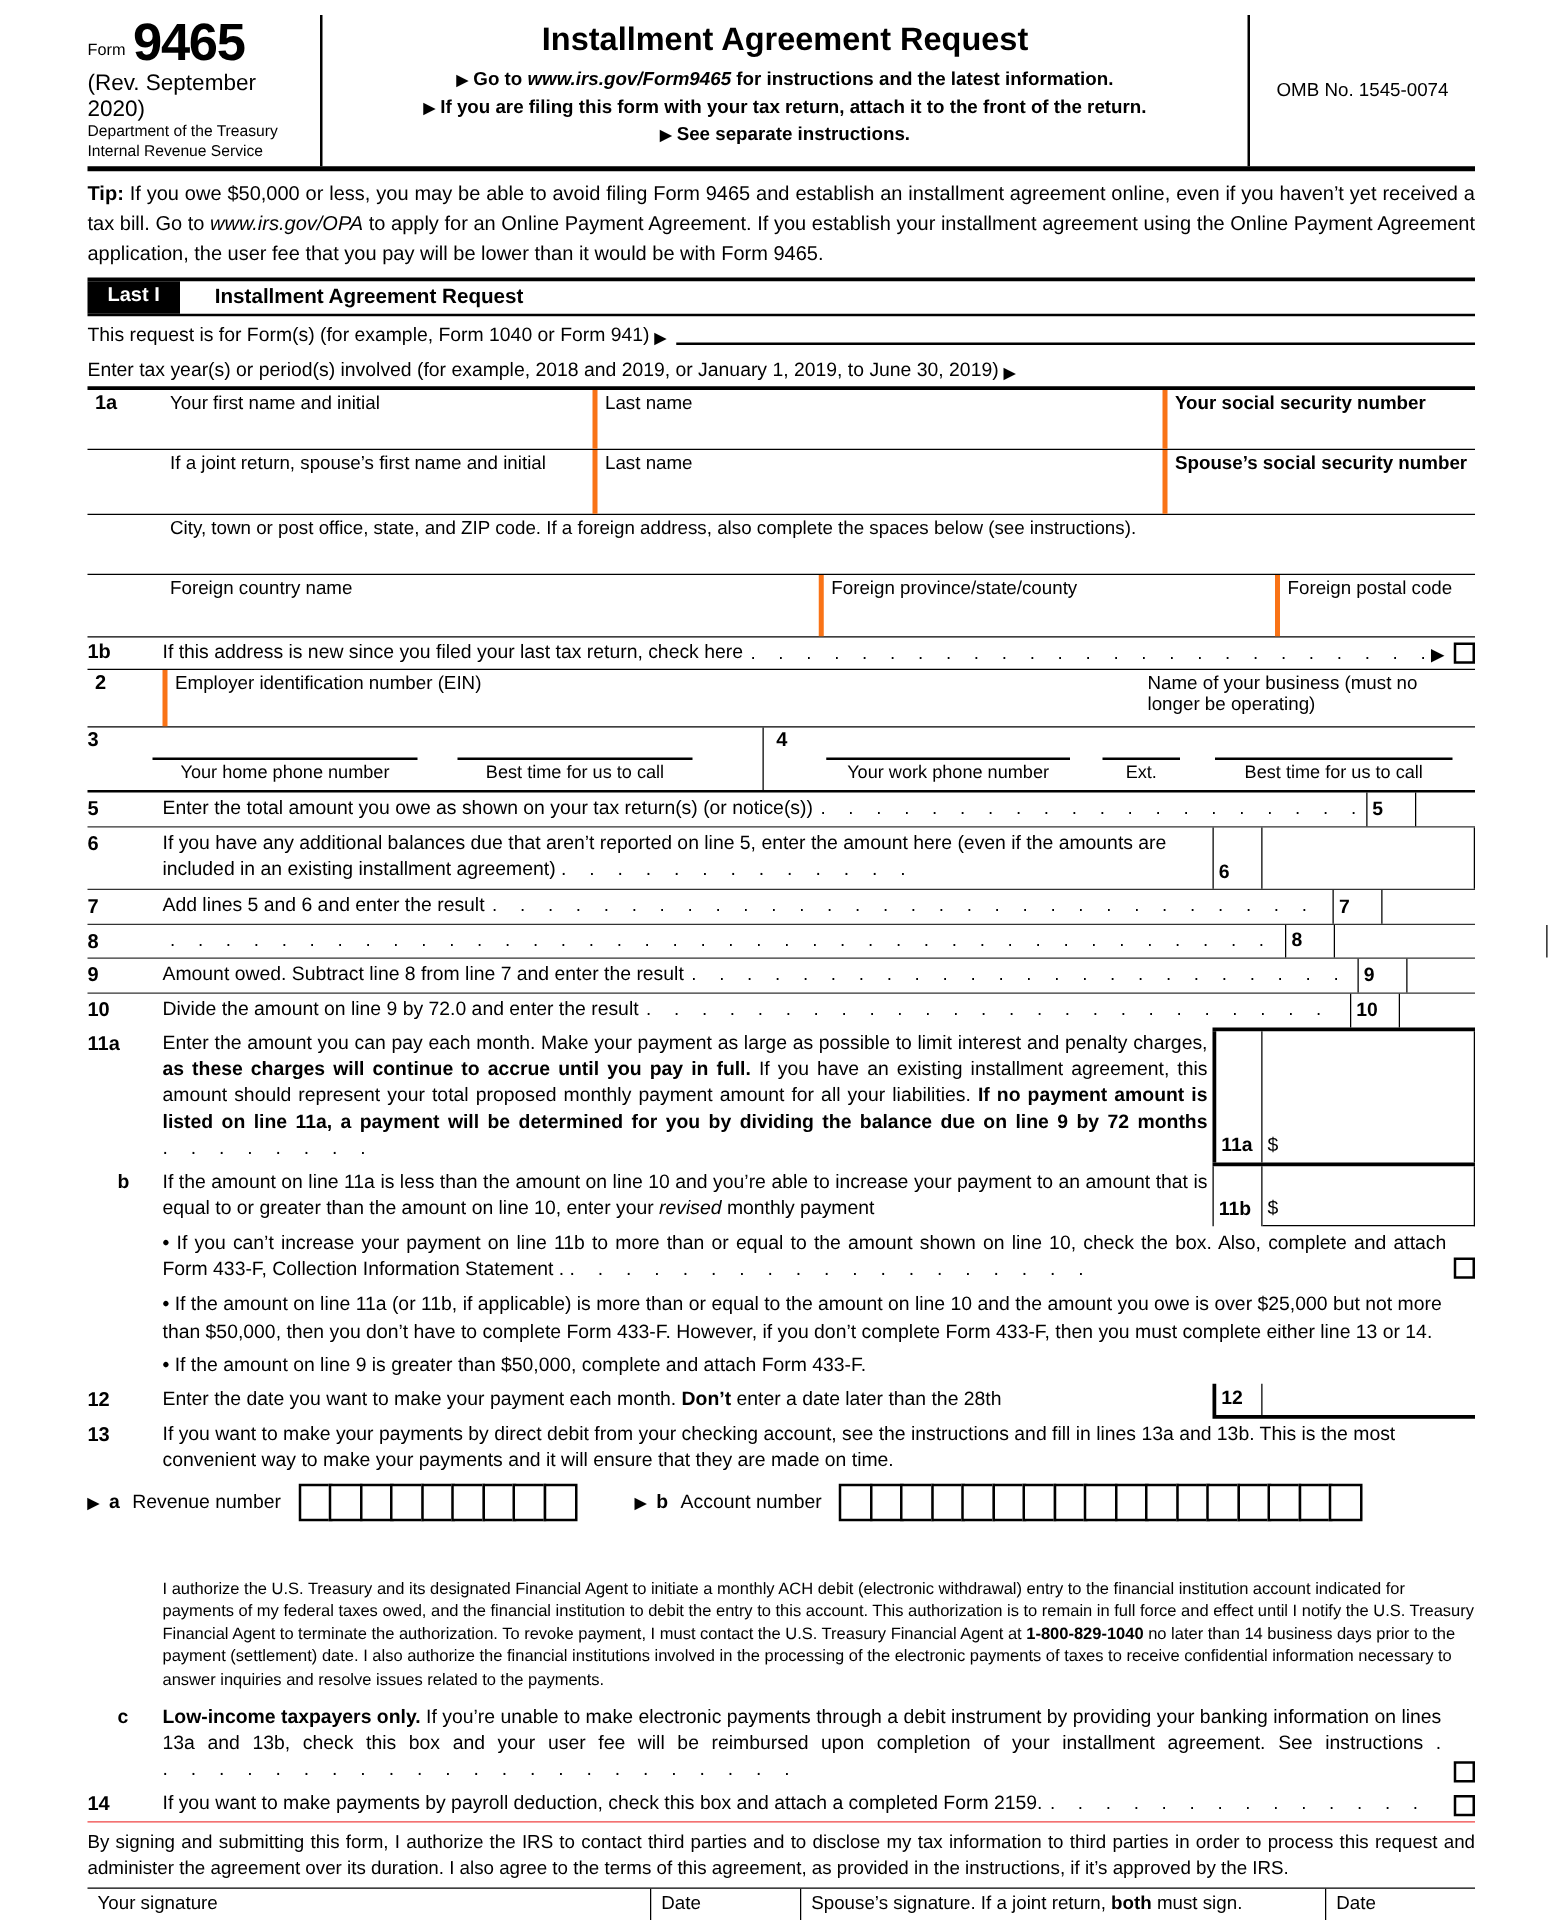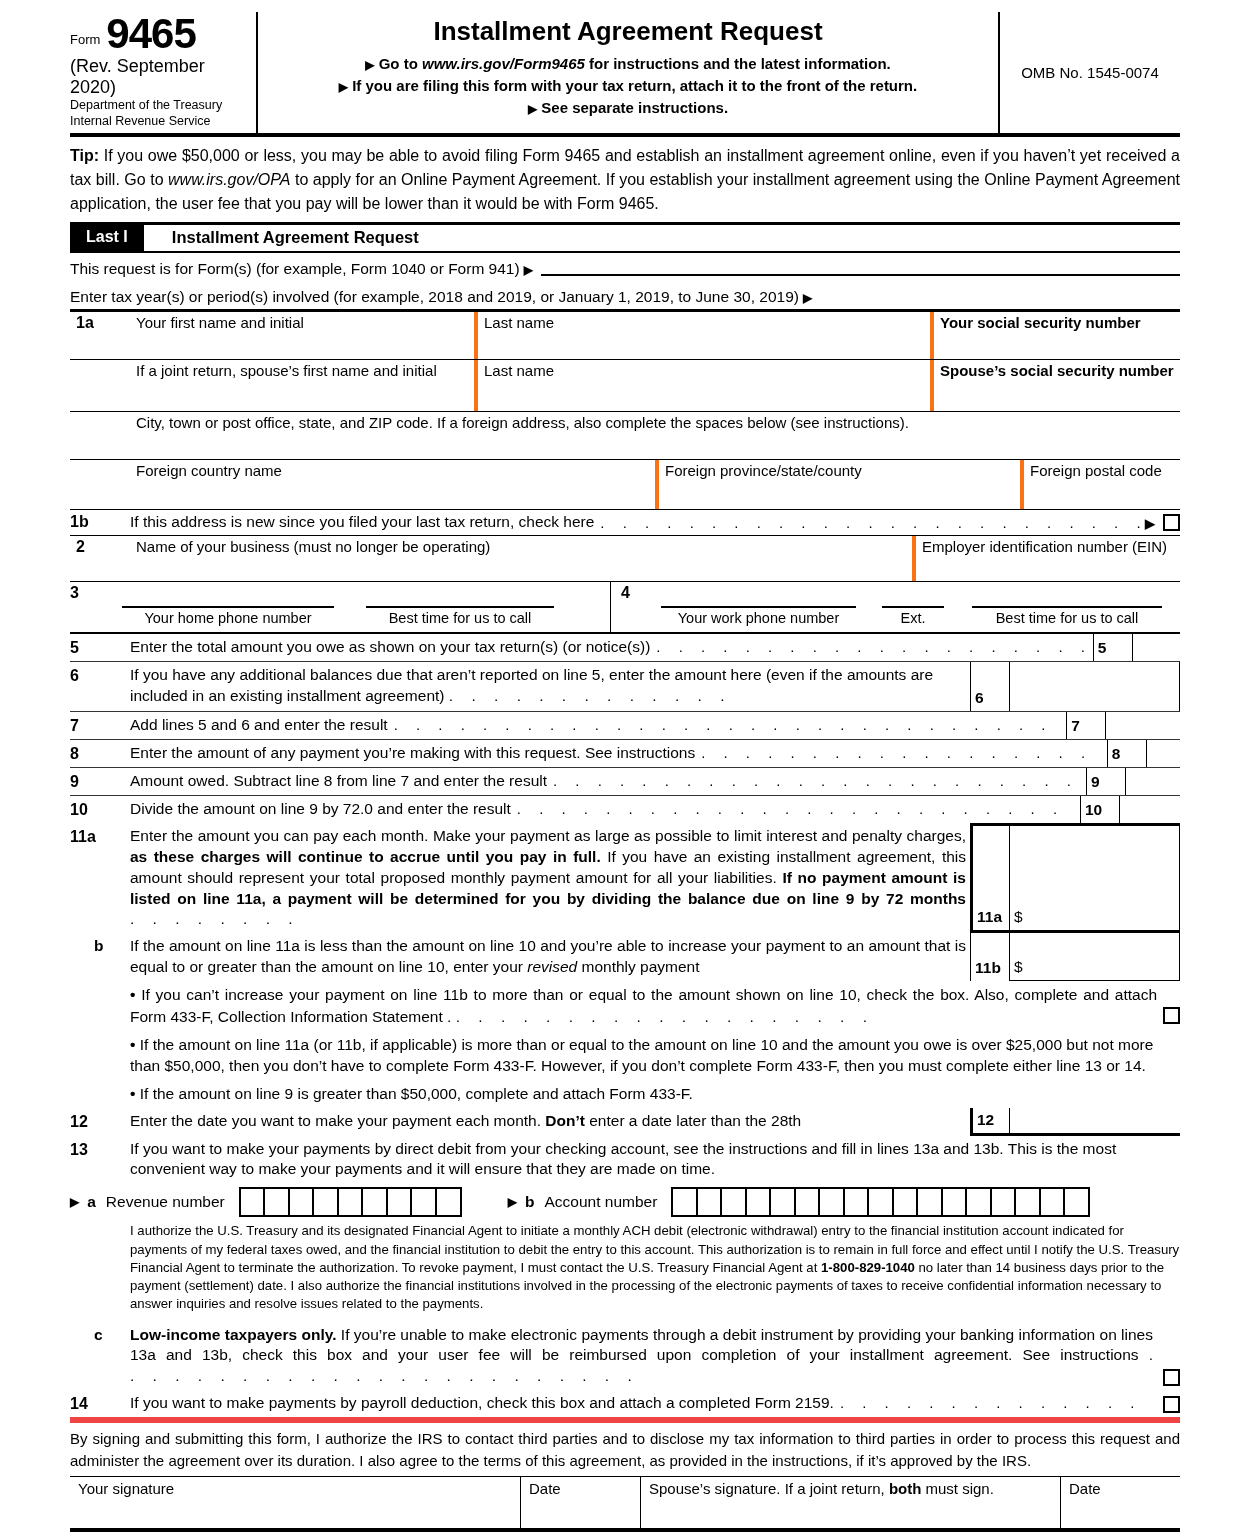--- a/index.html
+++ b/index.html
@@ -87,24 +87,24 @@
   .bdot { font-weight:bold; }
 
   
   .dd-row { display:flex; align-items:center; font-size:15.5px; padding:4px 0 2px; }
   .dd-row .arr { font-size:12px; }
   .dd-row .dd-ltr { font-weight:bold; margin:0 10px 0 8px; }
   .boxes { display:flex; margin-left:14px; }
   .cbox { width:27px; height:30px; border:2.5px solid #000; margin-left:-2.5px; background:#fff; }
   .boxes .cbox:first-child { margin-left:0; }
 
-  .auth { margin-left:60px; font-size:13.2px; line-height:1.38; padding:3px 0 4px; }
-
-  
-  .signing { border-top:6px solid #ef4444; font-size:15px; line-height:1.45; padding:5px 0 4px; text-align:justify; }
+  .auth { margin-left:60px; font-size:13.2px; line-height:1.38; padding:3px 0 4px;margin-top:40px; }
+
+  
+  .signing { border-top:1px solid #ef4444; font-size:15px; line-height:1.45; padding:5px 0 4px; text-align:justify; }
   .sigrow { display:grid; grid-template-columns:450px 120px 420px 120px; border-top:1px solid #000; border-bottom:4px solid #000; min-height:56px; }
   .sigrow .cell { border-left:1px solid #000; padding:3px 8px; font-size:15px; }
   .sigrow .cell:first-child { border-left:none; }
 </style>
 </head>
 <body>
 
 <div class="page">
 
   <div class="hdr">
@@ -172,22 +172,22 @@
   <div class="r-1b">
     <span class="lnum">1b</span>
     <span style="font-size:15.5px;">If this address is new since you filed your last tax return, check here</span>
     <span class="dotfill">. . . . . . . . . . . . . . . . . . . . . . . . . . . . . . . . . . . . . . . . . . . . . . . . . . . . . . . . . . . . </span>
     <span class="arr" style="font-size:13px;margin-right:8px;">▶</span>
     <span class="cb"></span>
   </div>
 
   <div class="idrow r-bz">
     <div class="cell"><span class="lnum">2</span></div>
+    <div class="cell"><span class="lab">Employer identification number (EIN)</span></div>
     <div class="cell noleft"><span class="lab">Name of your business (must no longer be operating)</span></div>
-    <div class="cell"><span class="lab">Employer identification number (EIN)</span></div>
   </div>
 
   <div class="phones">
     <div class="ph-left">
       <span class="lnum">3</span>
       <div class="ph-field" style="width:212px;"><span>Your home phone number</span></div>
       <div class="ph-field" style="width:188px;margin-left:32px;"><span>Best time for us to call</span></div>
     </div>
     <div class="ph-right">
       <span class="lnum" style="width:40px;">4</span>
@@ -223,21 +223,20 @@
         <span class="dotfill">. . . . . . . . . . . . . . . . . . . . . . . . . . . . . . . . . . . . . . . . </span>
       </div>
     <div class="ansnum">
         <span>7</span>
       </div>
     <div class="amt"></div>
   </div>
   <div class="line-row rule" style="min-height:25px;">
     <span class="lno">8</span>
     <div class="ldesc" style="display:flex;">
-        <span>Enter the amount of any payment you’re making with this request. See instructions</span>
         <span class="dotfill">. . . . . . . . . . . . . . . . . . . . . . . . . . . . . . . . . . . . . . . . </span>
       </div>
     <div class="ansnum">
         <span>8</span>
       </div>
     <div class="amt"></div>
   </div>
   <div class="line-row rule" style="min-height:25px;">
     <span class="lno">9</span>
     <div class="ldesc" style="display:flex;">

